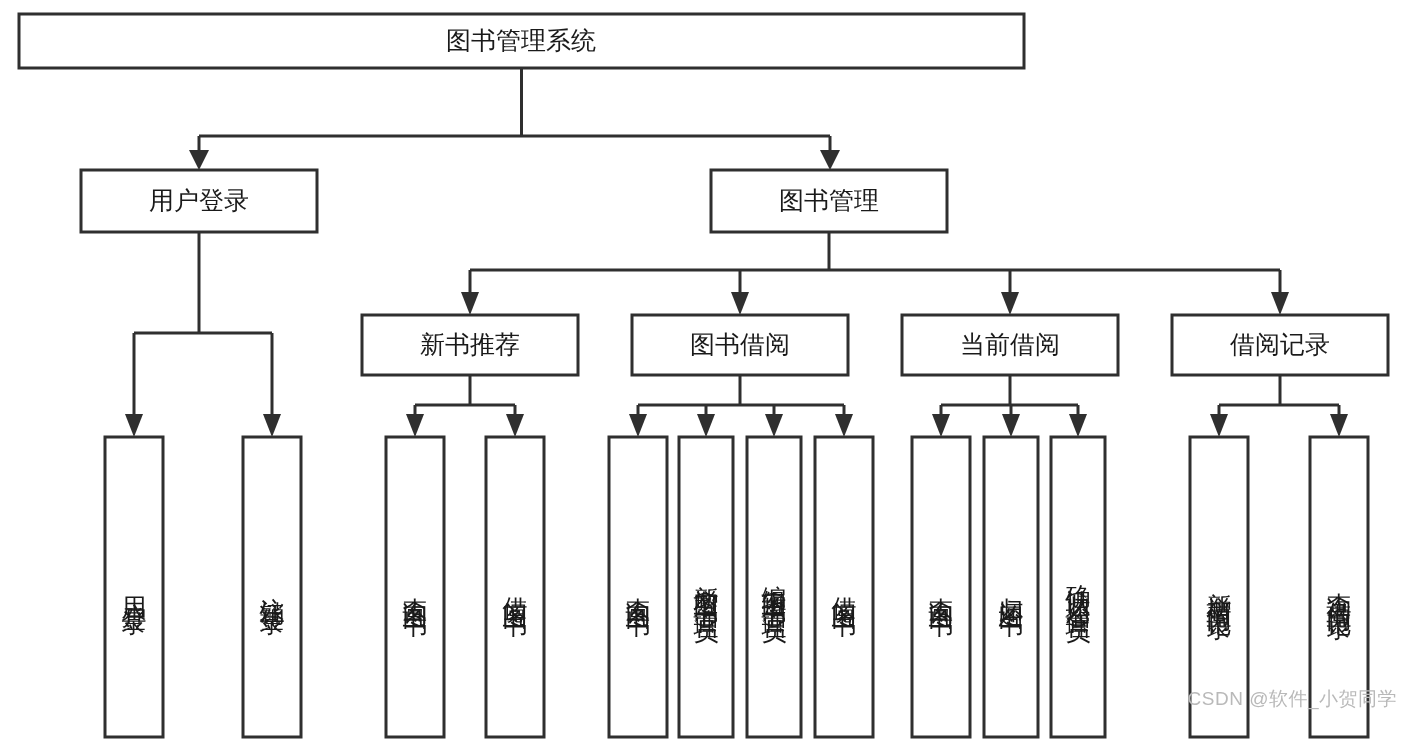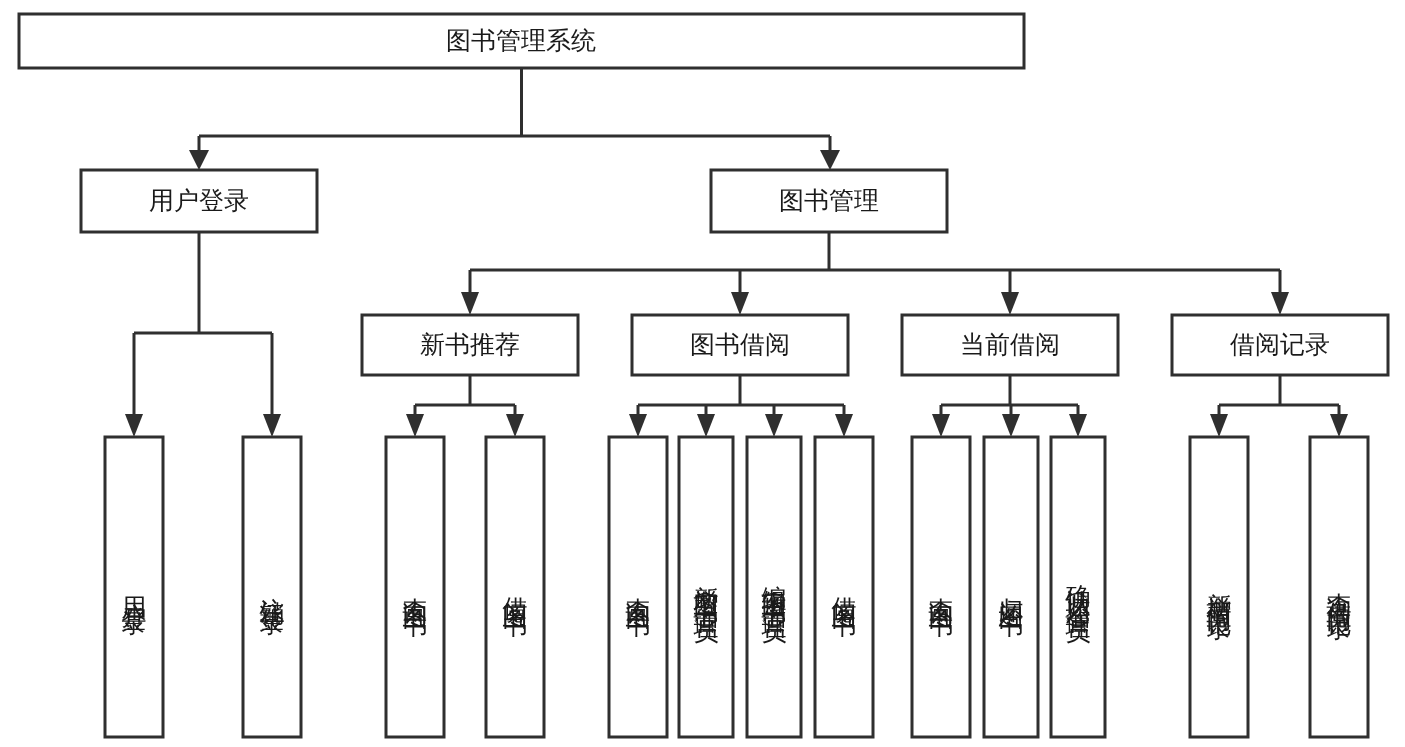--- a/index.html
+++ b/index.html
@@ -222,13 +222,14 @@
         <span style="writing-mode: vertical-rl; text-orientation: upright; font-family: &quot;Liberation Sans&quot;, sans-serif; font-size: 25px; line-height: 1; letter-spacing: 5px; color: rgb(26, 26, 26); white-space: nowrap; user-select: none;">确认归还（管理员）</span>
       </div>
       <div style="position: absolute; left: 1190px; top: 437px; width: 58px; height: 300px; display: flex; align-items: center; justify-content: center; box-sizing: border-box;">
         <span style="writing-mode: vertical-rl; text-orientation: upright; font-family: &quot;Liberation Sans&quot;, sans-serif; font-size: 25px; line-height: 1; letter-spacing: 5px; color: rgb(26, 26, 26); white-space: nowrap; user-select: none;">新增借阅记录</span>
       </div>
       <div style="position: absolute; left: 1310px; top: 437px; width: 58px; height: 300px; display: flex; align-items: center; justify-content: center; box-sizing: border-box;">
         <span style="writing-mode: vertical-rl; text-orientation: upright; font-family: &quot;Liberation Sans&quot;, sans-serif; font-size: 25px; line-height: 1; letter-spacing: 5px; color: rgb(26, 26, 26); white-space: nowrap; user-select: none;">查询借阅记录</span>
       </div>
     </div>
 
+  <div class="watermark">CSDN @软件_小贺同学</div>
 </div>
 
 </body></html>

